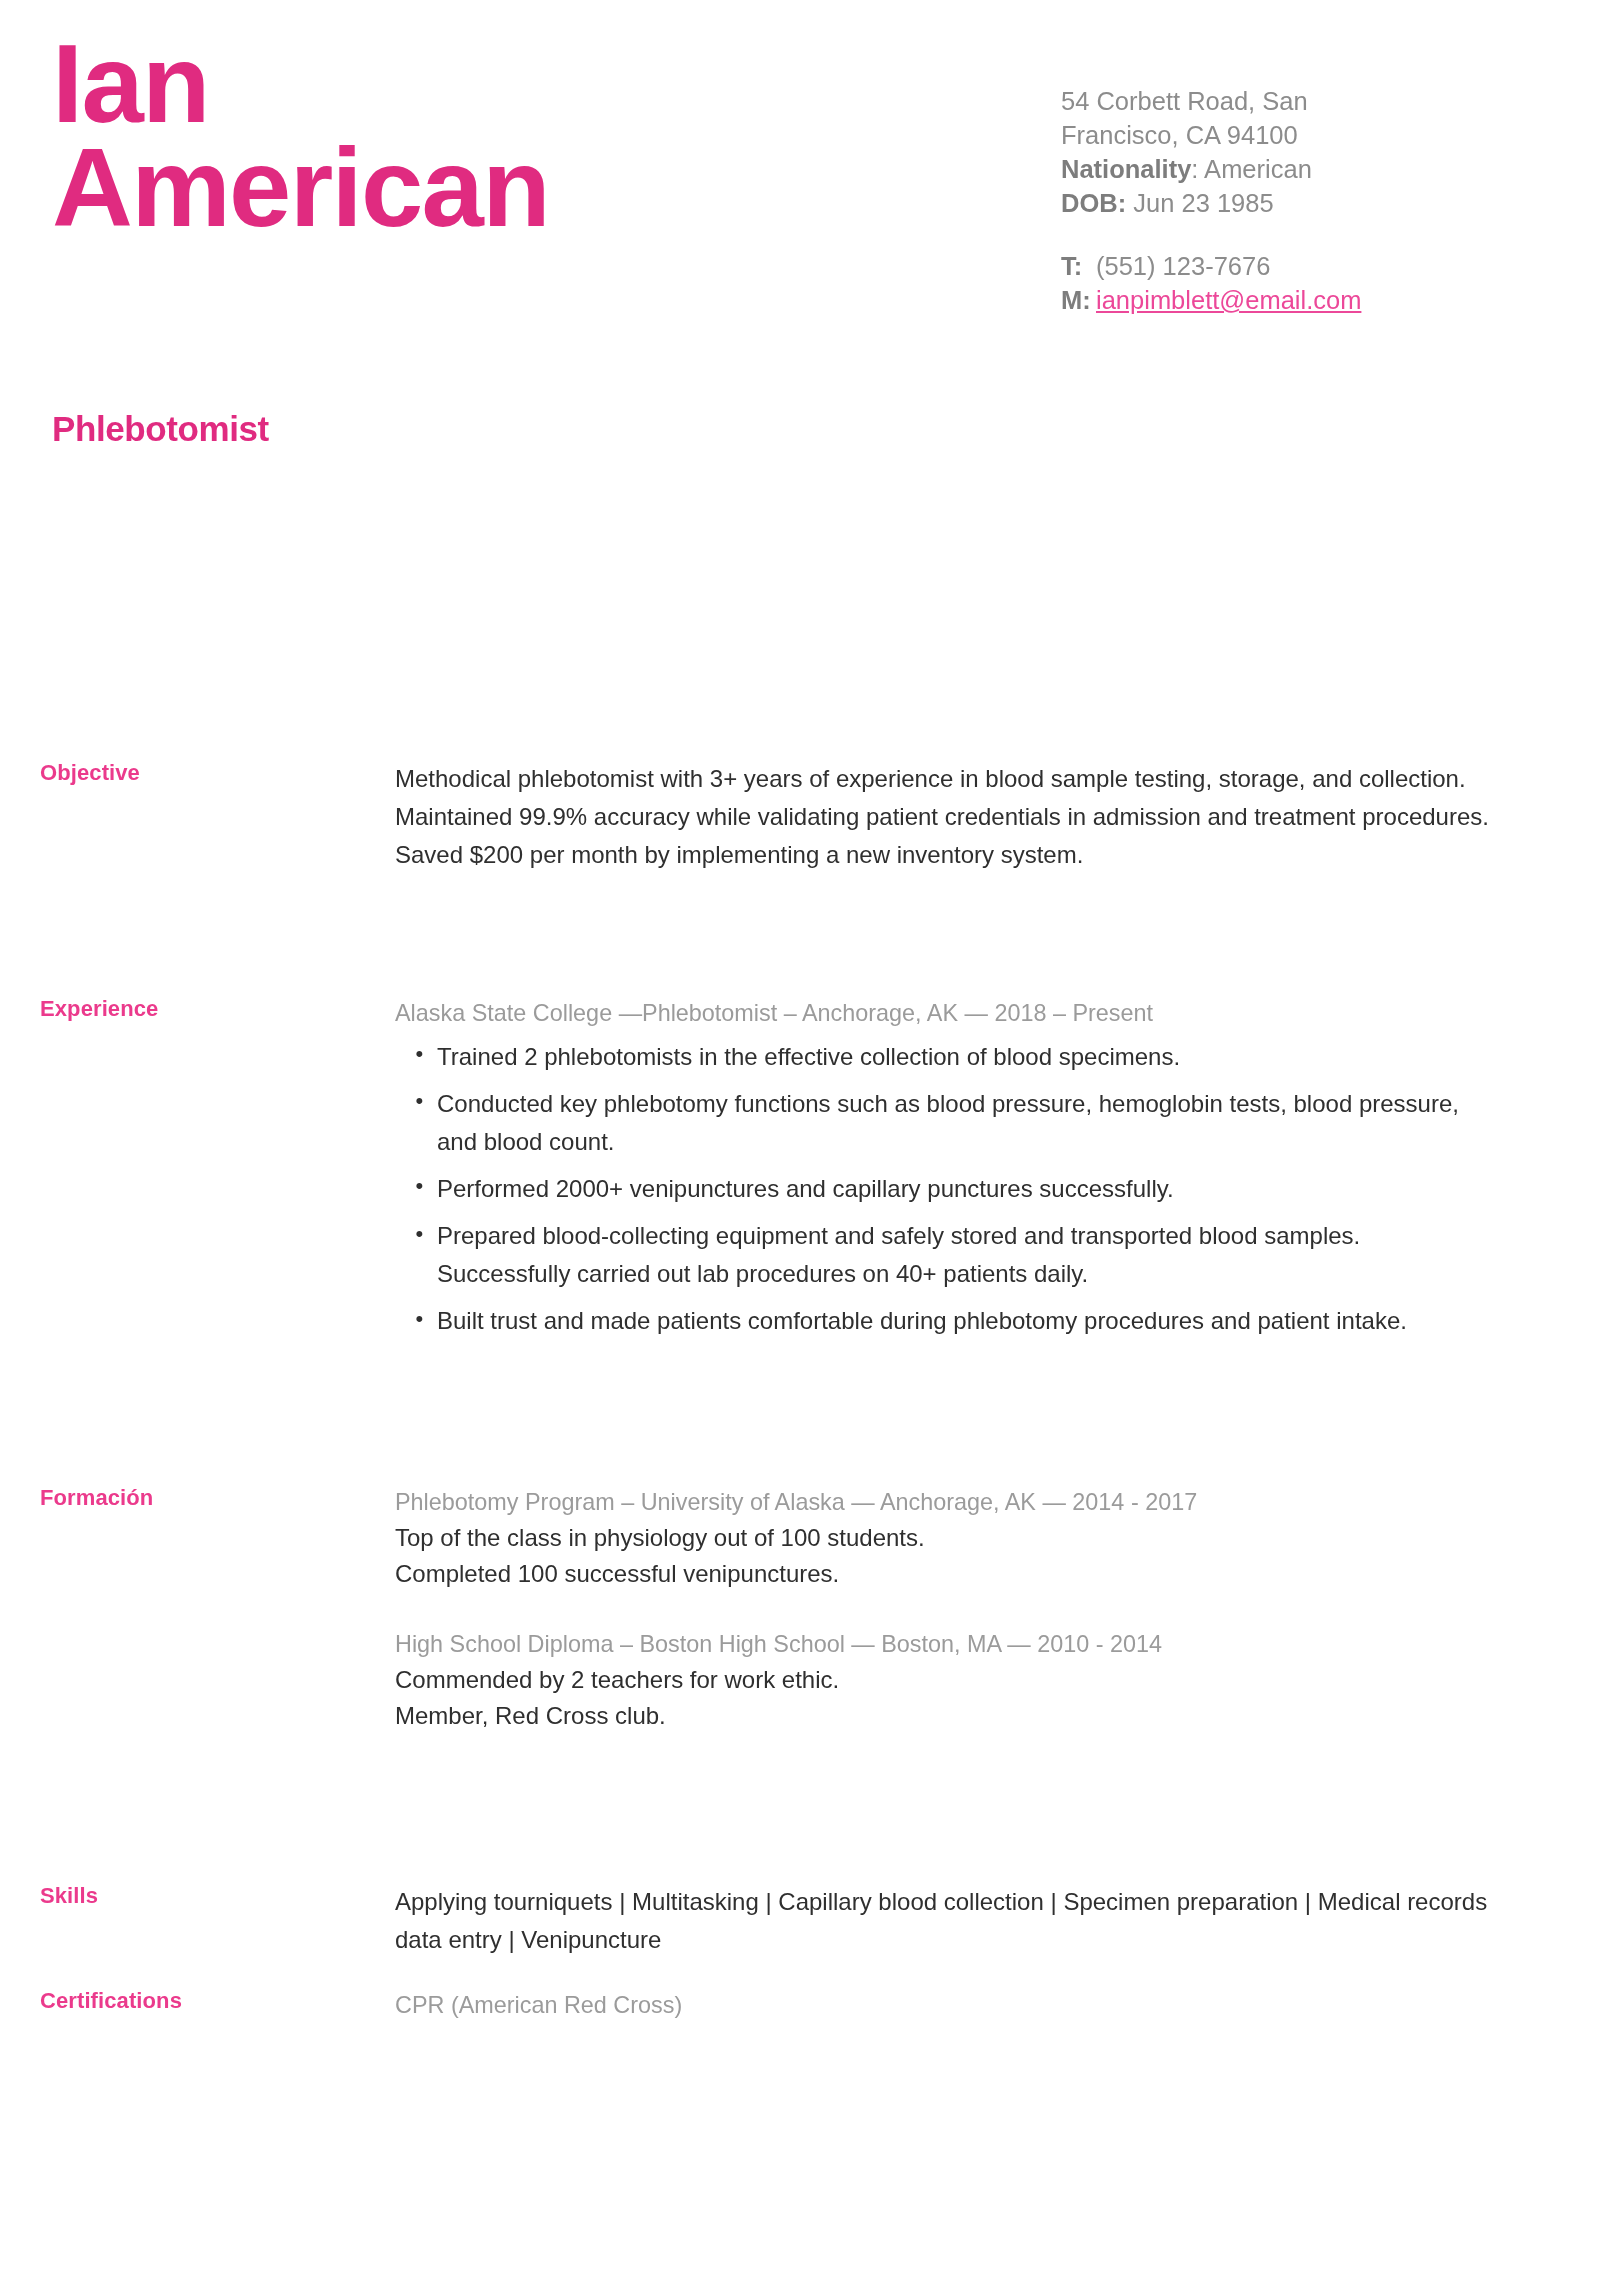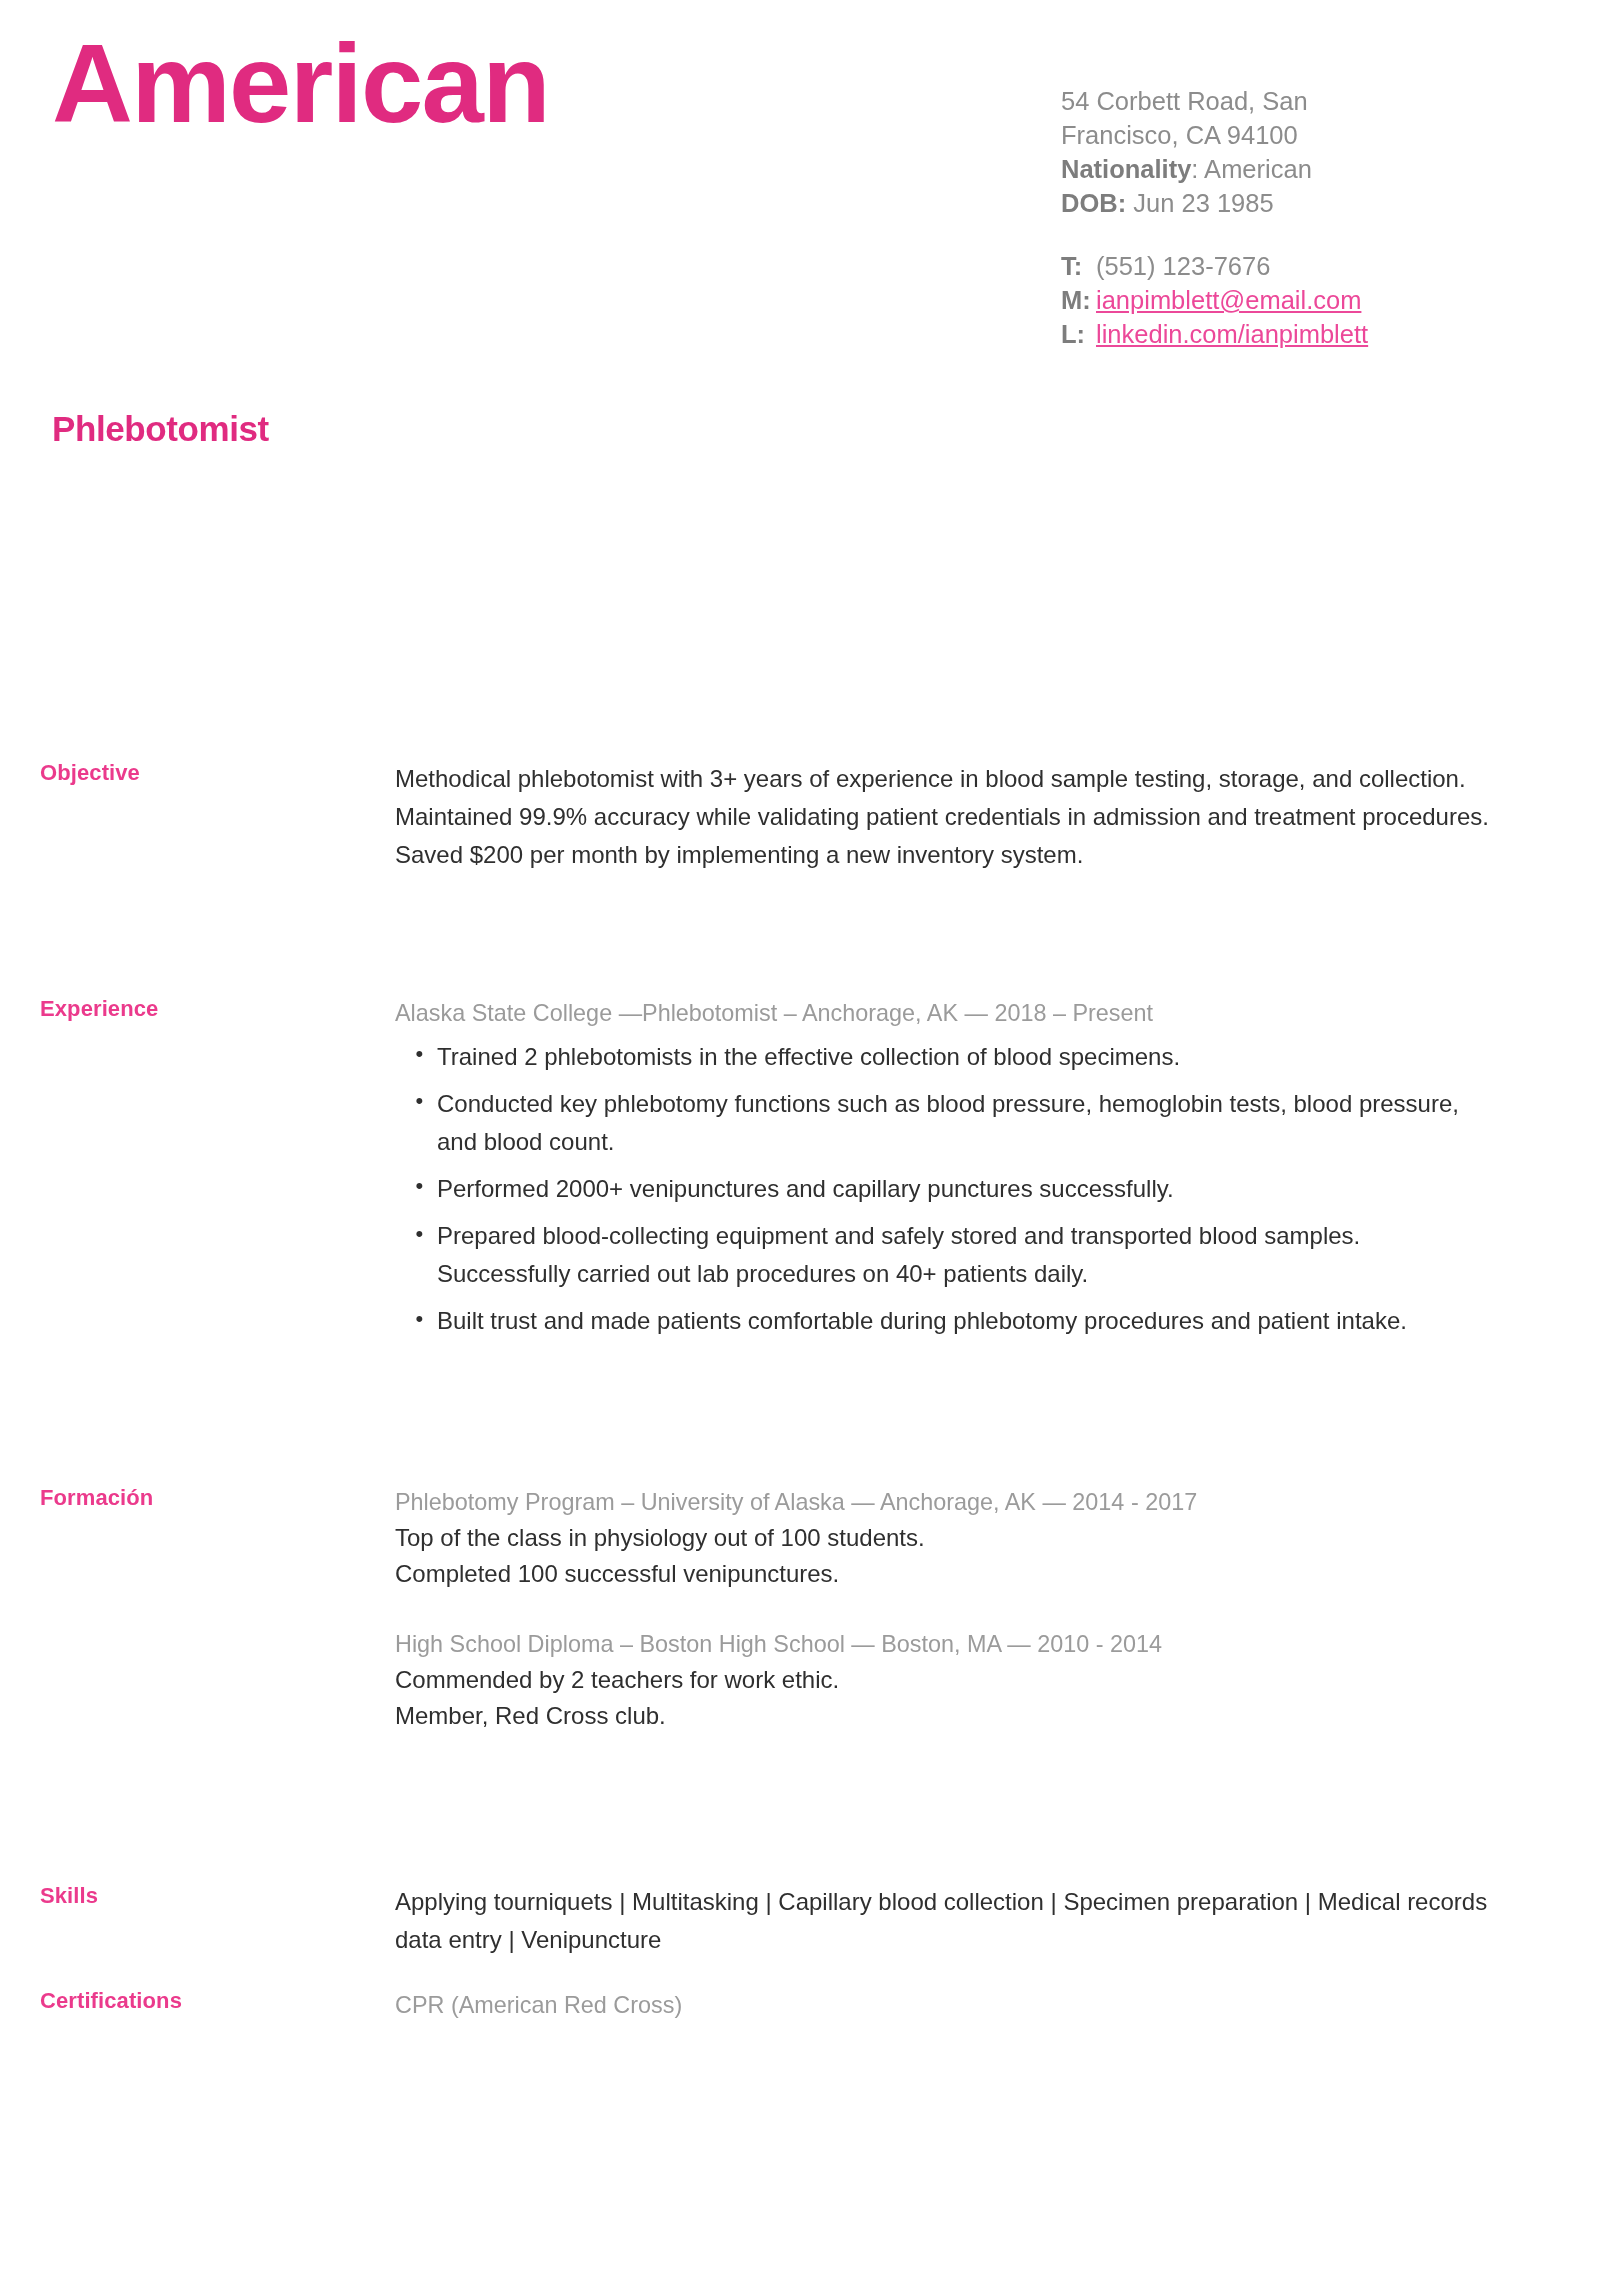--- a/index.html
+++ b/index.html
@@ -150,34 +150,34 @@
   #sec-certifications { top: 1988px; }
 </style>
 </head>
 <body>
 
 <div class="page">
 
   <div class="header">
 
     <div class="name-block">
+      <div class="name-line">Ian</div>
       <div class="name-line">American</div>
     </div>
 
     <div class="job-title">Phlebotomist</div>
 
     <div class="contact-block">
       <div class="ct-line">54 Corbett Road, San</div>
       <div class="ct-line">Francisco, CA 94100</div>
       <div class="ct-line"><b>Nationality</b><span>: American</span></div>
       <div class="ct-line"><b>DOB:</b> <span>Jun 23 1985</span></div>
       <div class="contact-gap"></div>
       <div class="ct-line"><span class="lbl">T:</span><span>(551) 123-7676</span></div>
       <div class="ct-line"><span class="lbl">M:</span><span class="lnk">ianpimblett@email.com</span></div>
-      <div class="ct-line"><span class="lbl">L:</span><span class="lnk">linkedin.com/ianpimblett</span></div>
     </div>
   </div>
 
   <div class="section" id="sec-objective">
     <div class="sec-label">Objective</div>
     <div class="sec-body">
       <div class="body-text">Methodical phlebotomist with 3+ years of experience in blood sample testing, storage, and collection.  Maintained 99.9% accuracy while validating patient credentials in admission and treatment procedures. Saved $200 per month by implementing a new inventory system.</div>
     </div>
   </div>
 

